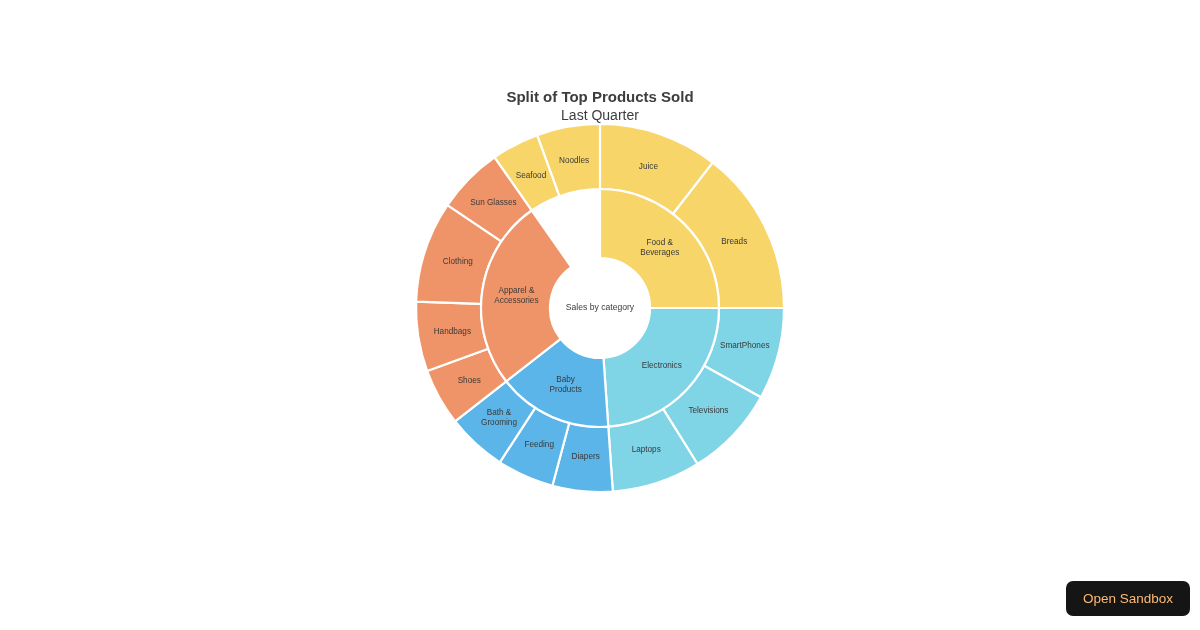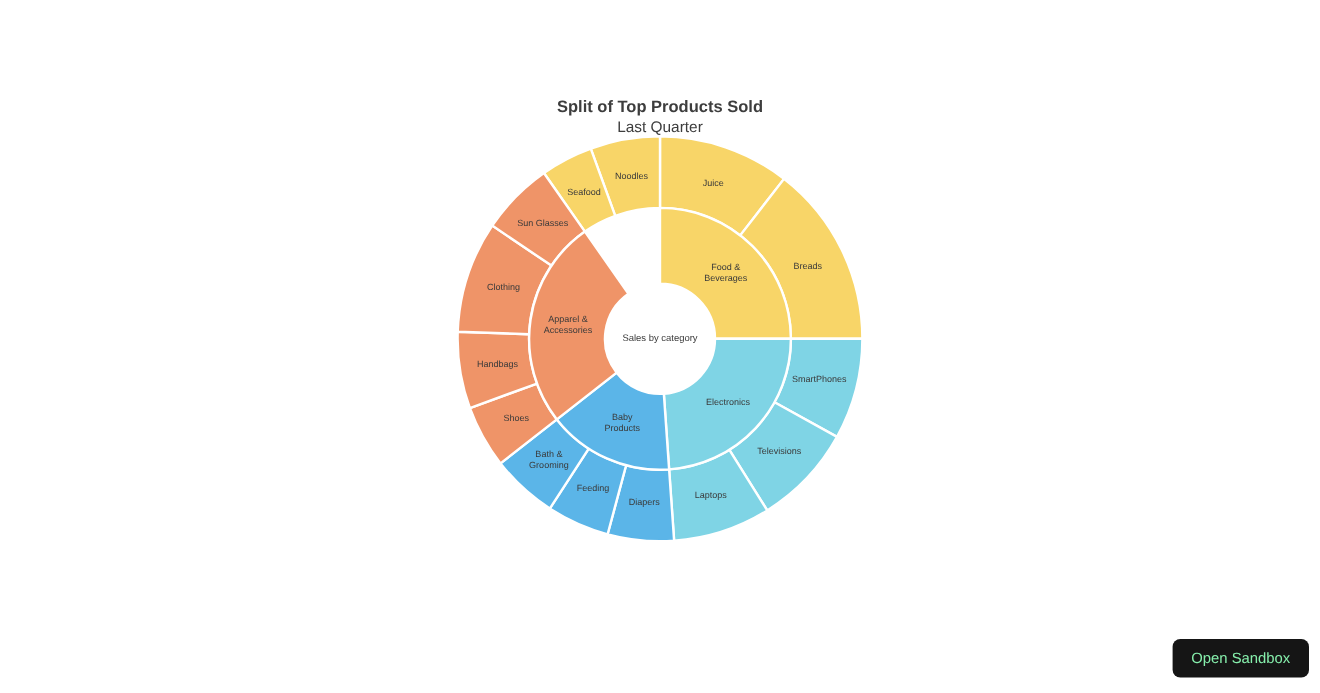--- a/index.html
+++ b/index.html
@@ -43,21 +43,21 @@
   .arc{
     stroke:#ffffff;
     stroke-width:2.2;
     stroke-linejoin:round;
   }
   #sandbox-button{
     position:absolute;
     right:10px;
     bottom:14px;
     background:#151515;
-    color:#86efac;
+    color:#fdba74;
     font-size:13.5px;
     font-family:"Liberation Sans", sans-serif;
     padding:11px 17px;
     border:none;
     border-radius:7px;
     cursor:pointer;
     line-height:1;
   }
 </style>
 </head>

